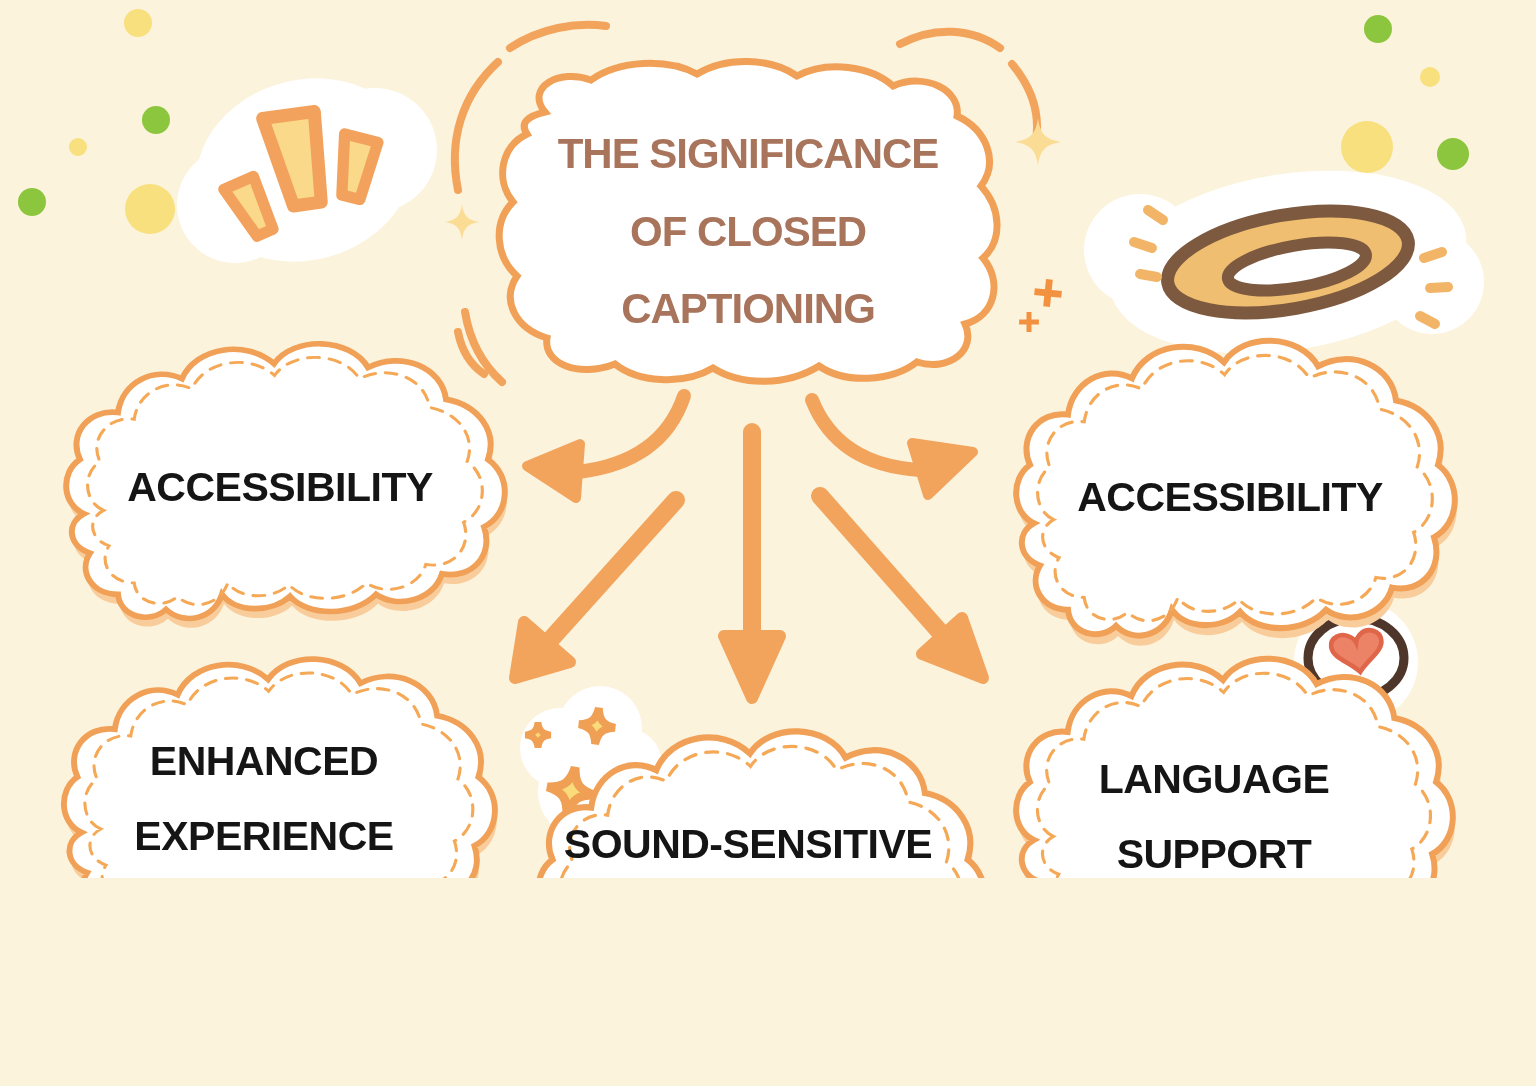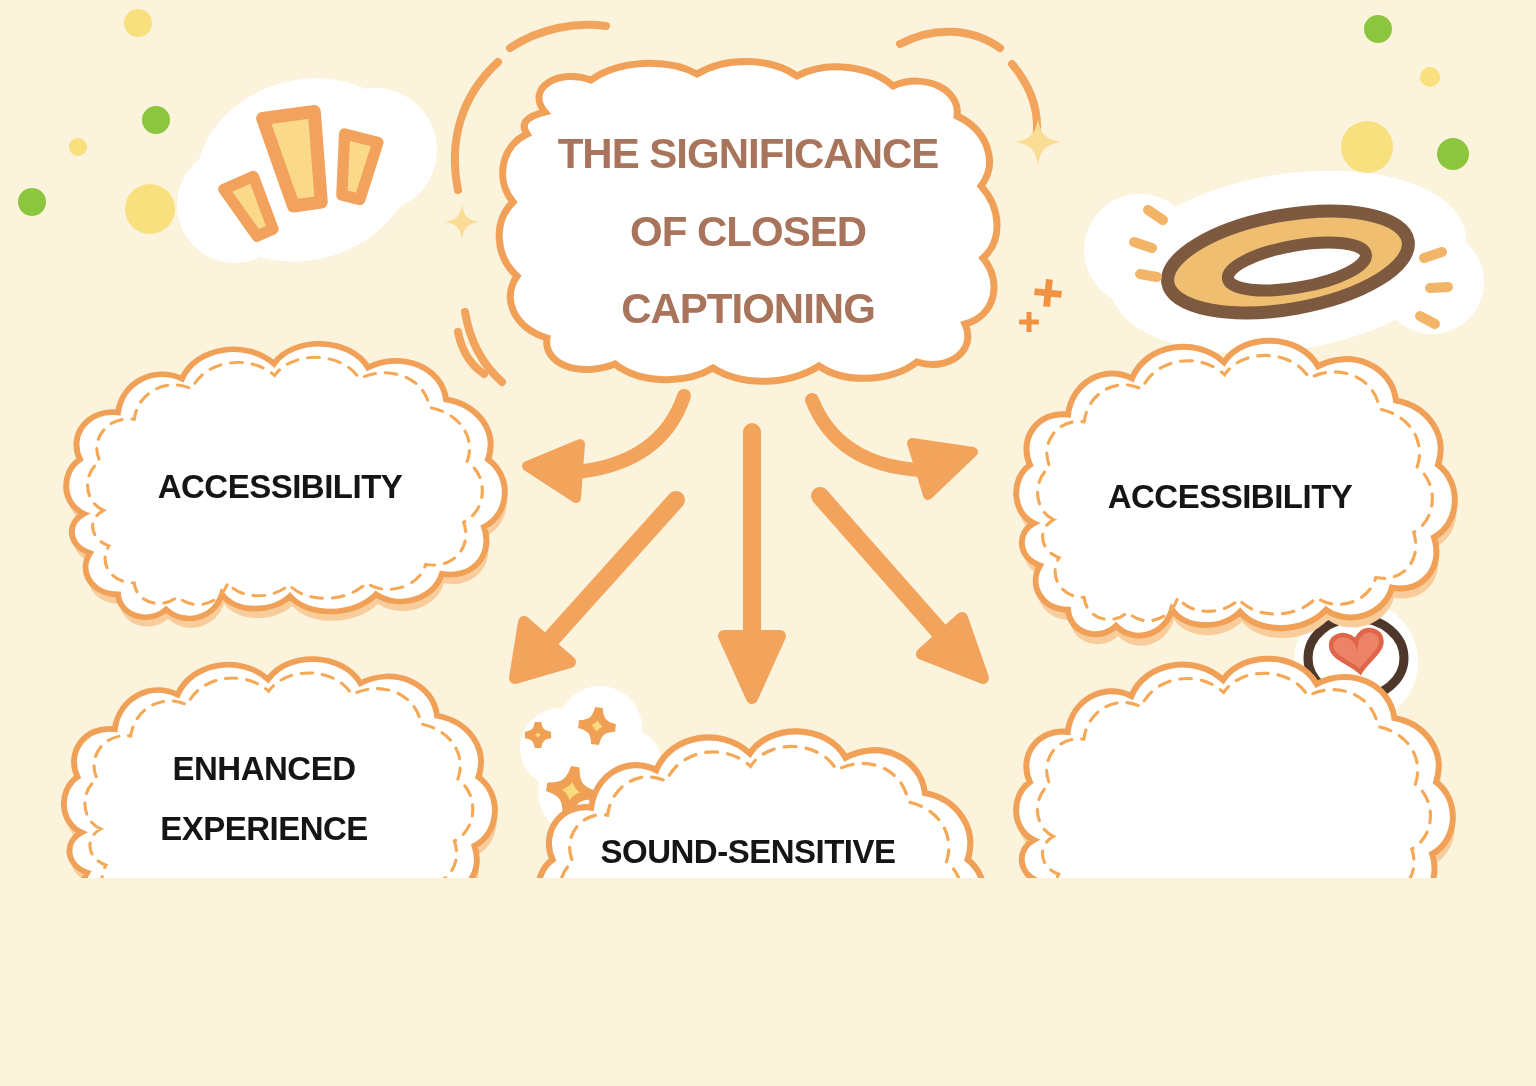--- a/index.html
+++ b/index.html
@@ -2,21 +2,21 @@
 <html><head>
 <meta charset="utf-8">
 <style>
   html,body{margin:0;padding:0;background:#FCF3DD;}
   .canvas{position:relative;width:1536px;height:878px;background:#FCF3DD;overflow:hidden;
           font-family:"Liberation Sans",sans-serif;}
   svg{display:block;}
   .layer{position:absolute;left:0;top:0;}
   .cloud{position:absolute;overflow:visible;}
   .label{position:absolute;transform:translate(-50%,-50%);white-space:pre-line;text-align:center;
-         color:#151515;font-weight:bold;font-size:33px;letter-spacing:-0.5px;line-height:1.82;}
+         color:#151515;font-weight:bold;font-size:41px;letter-spacing:-0.5px;line-height:1.82;}
   .title-text{position:absolute;transform:translate(-50%,-50%);white-space:pre-line;text-align:center;
          color:#A8745B;font-weight:bold;font-size:42px;letter-spacing:-1px;line-height:1.85;}
 </style>
 </head>
 <body>
 
 <div class="canvas">
 
   <svg width="0" height="0" style="position:absolute" aria-hidden="true">
     <defs>
@@ -169,14 +169,16 @@
   <div class="title-text" style="left:748px;top:232px">THE SIGNIFICANCE
 OF CLOSED
 CAPTIONING</div>
 
   <div class="label" style="left:280px;top:487px">ACCESSIBILITY</div>
   <div class="label" style="left:1230px;top:497px">ACCESSIBILITY</div>
   <div class="label" style="left:748px;top:882px">SOUND-SENSITIVE
 ENVIRONMENTS</div>
   <div class="label" style="left:264px;top:799px">ENHANCED
 EXPERIENCE</div>
+  <div class="label" style="left:1214px;top:817px">LANGUAGE
+SUPPORT</div>
 
 </div>
 
 </body></html>

